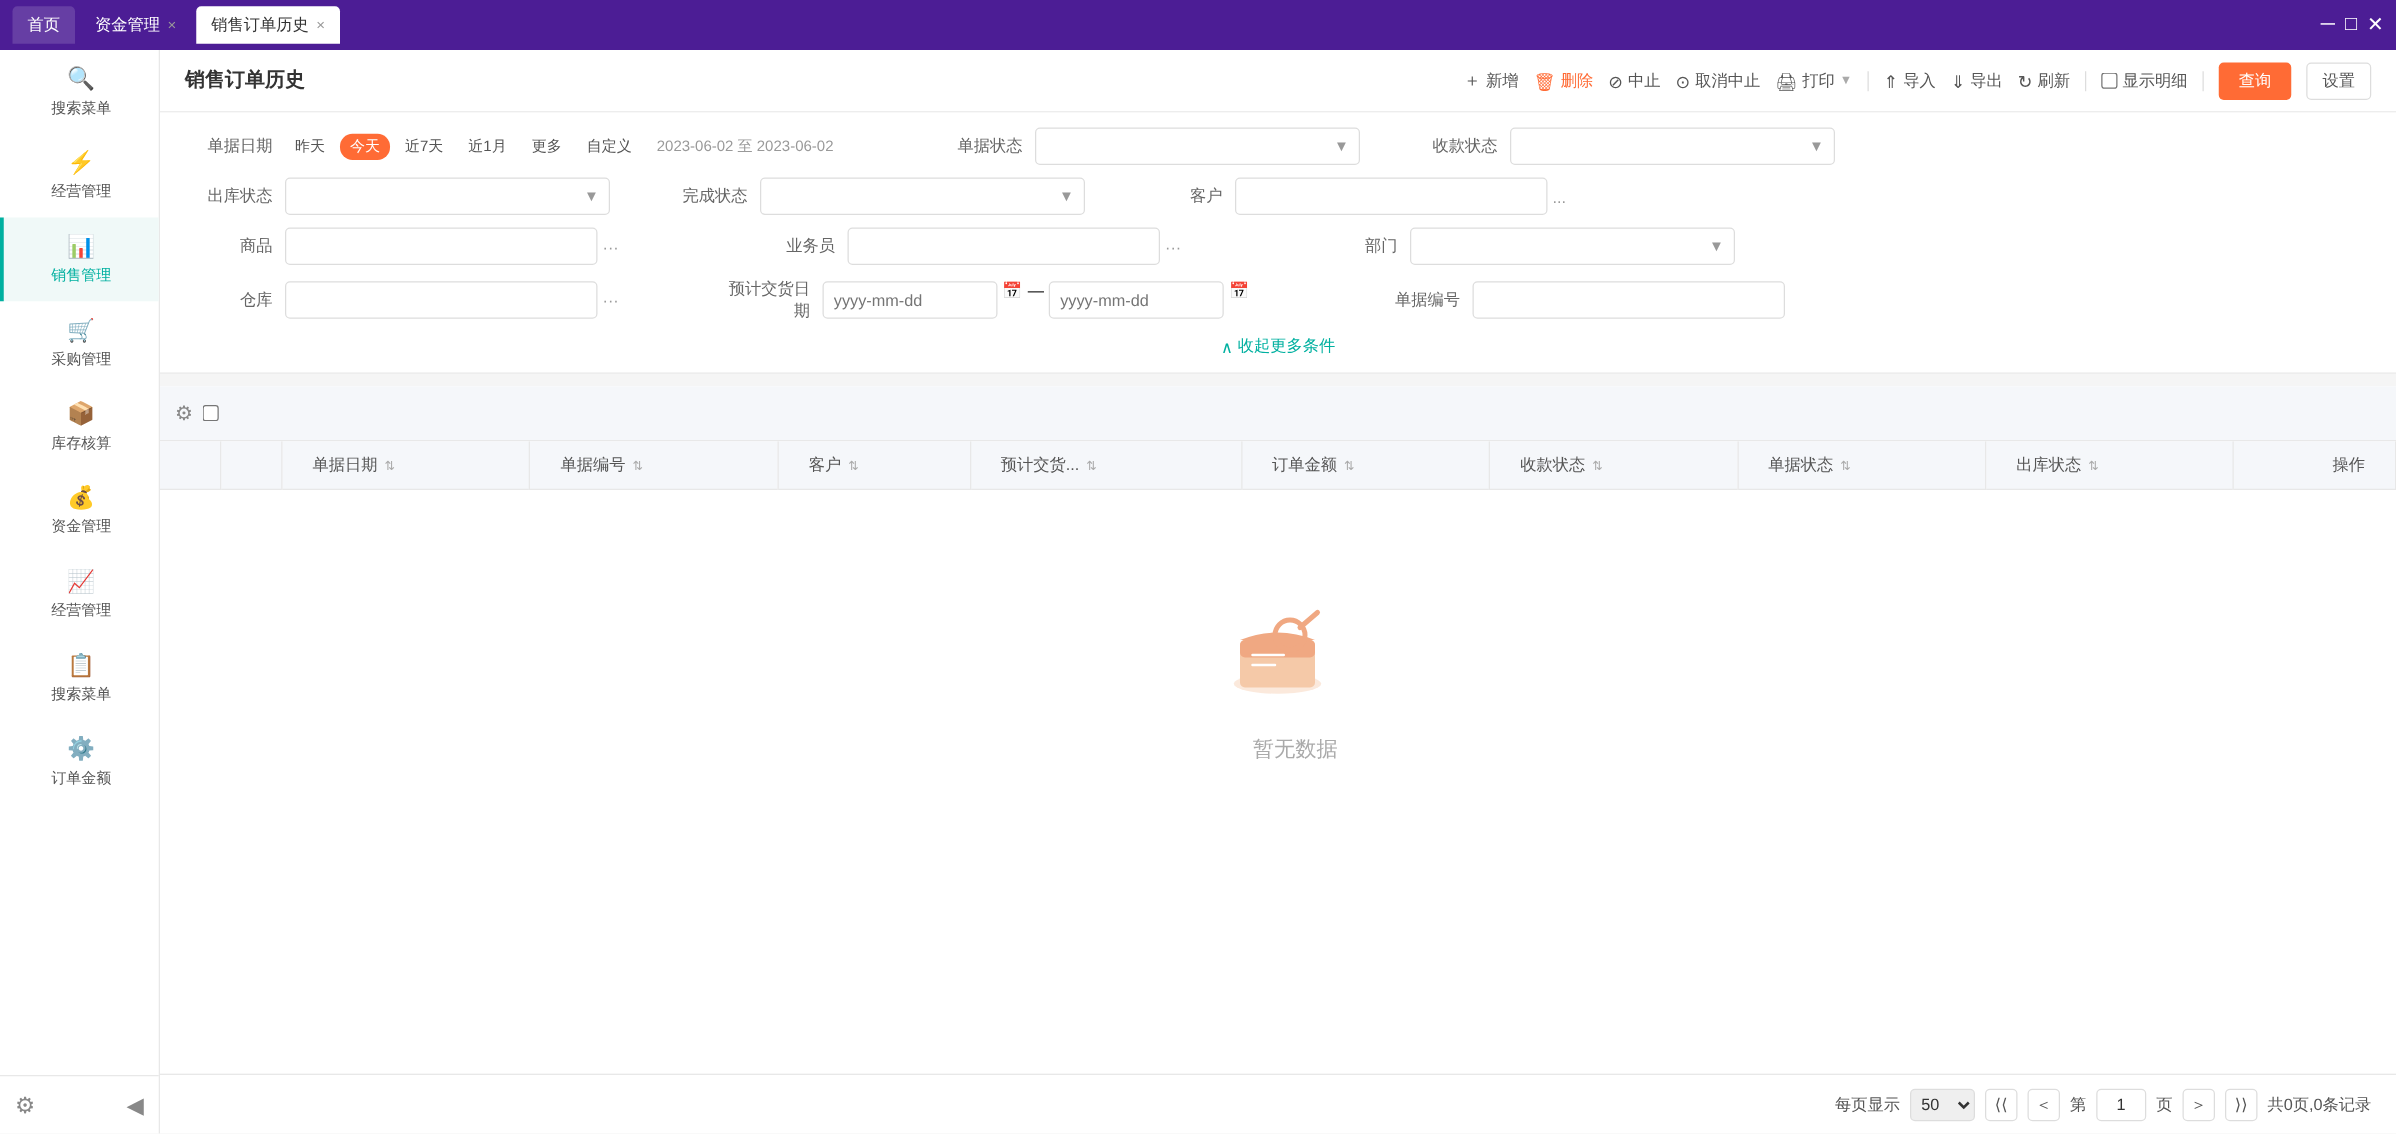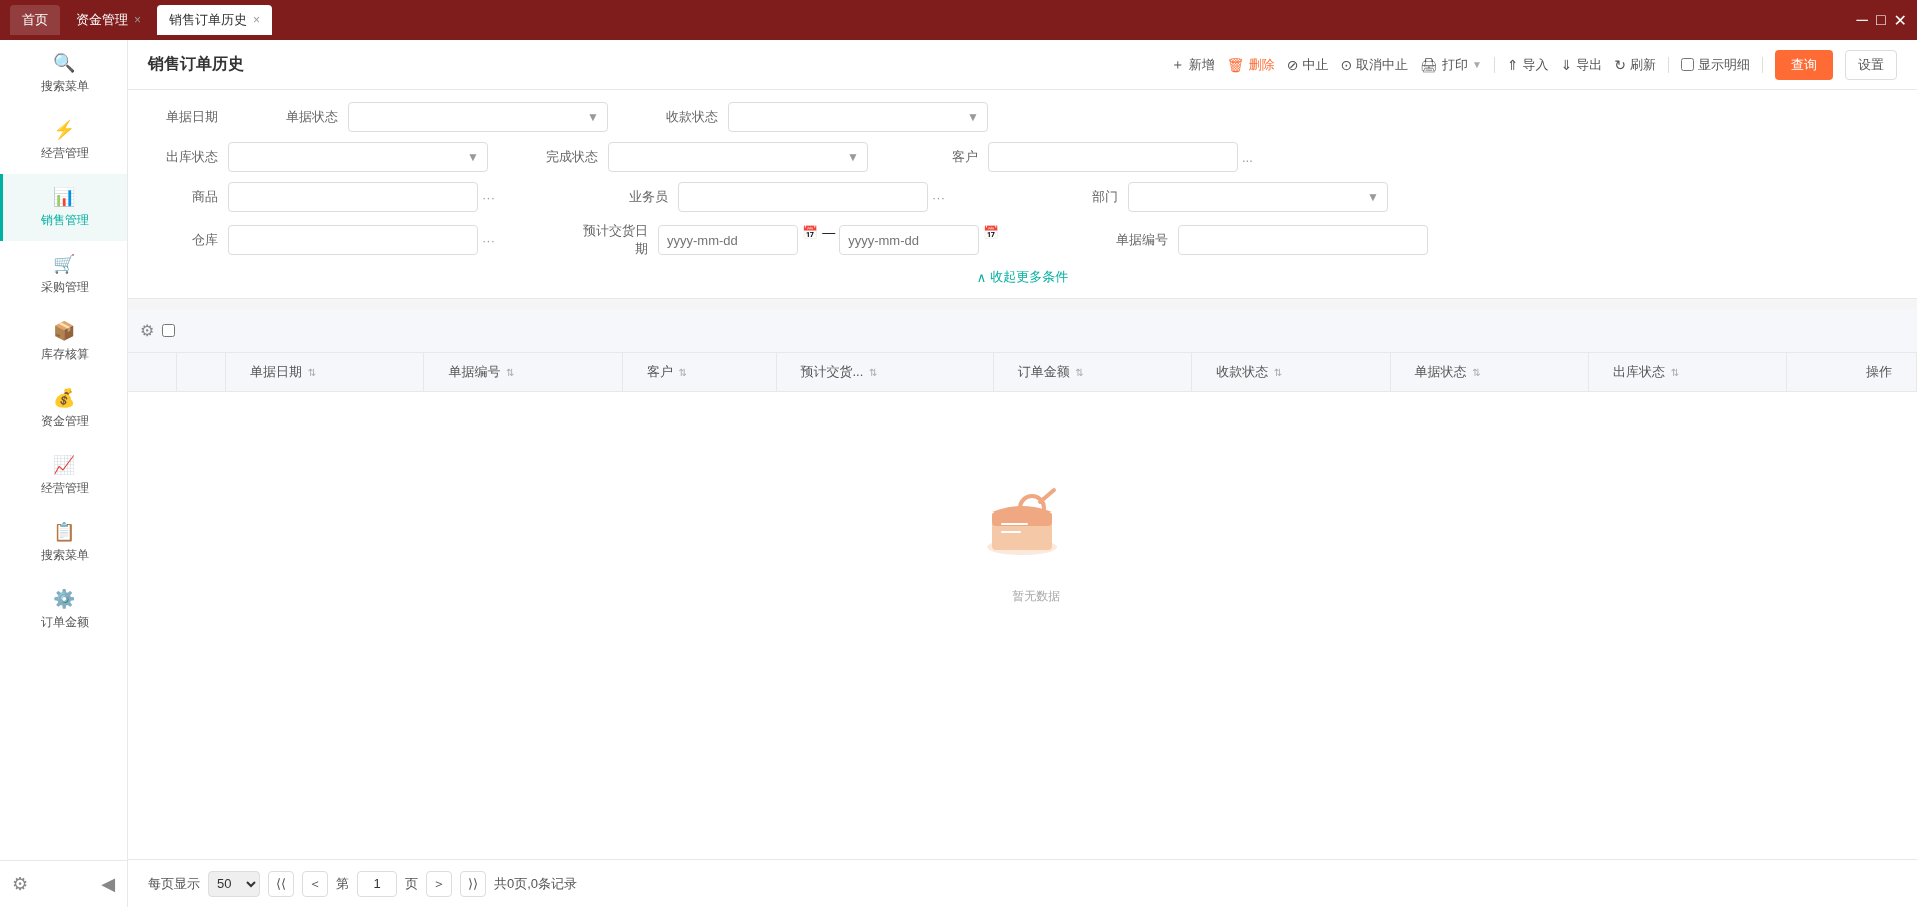--- a/index.html
+++ b/index.html
@@ -1,21 +1,21 @@
 <!DOCTYPE html>
 <html><head>
   <meta charset="utf-8">
   <style>
     * { box-sizing: border-box; margin: 0; padding: 0; font-family: 'Microsoft YaHei', '微软雅黑', sans-serif; font-size: 13px; }
     body { display: flex; flex-direction: column; height: 907px; width: 1917px; overflow: hidden; background: #f5f5f5; }
 
     
     .top-bar {
       height: 40px;
-      background: #7f1d1d;
+      background: #4c1d95;
       display: flex;
       align-items: center;
       padding: 0 10px;
       gap: 4px;
       flex-shrink: 0;
     }
     .top-bar .tab {
       height: 30px;
       padding: 0 12px;
       display: flex;
@@ -299,29 +299,30 @@
       align-items: center;
       justify-content: center;
       padding: 80px 0;
       color: #aaa;
     }
     .empty-icon {
       width: 100px;
       height: 100px;
       margin-bottom: 16px;
     }
-    .empty-text { font-size: 12px; color: #aaa; margin-left: 28px; }
+    .empty-text { font-size: 17px; color: #aaa; margin-left: 28px; }
 
     
     .pagination-bar {
       height: 48px;
       background: #fff;
       border-top: 1px solid #e8e8e8;
       display: flex;
       align-items: center;
+      justify-content: flex-end;
       padding: 0 20px;
       gap: 8px;
       flex-shrink: 0;
       color: #555;
     }
     .pagination-bar select {
       height: 26px;
       border: 1px solid #ddd;
       border-radius: 4px;
       padding: 0 4px;
@@ -463,20 +464,31 @@
         <div class="divider"></div>
         <button class="btn-query">查询</button>
         <button class="btn-settings">设置</button>
       </div>
     </div>
 
     <div class="filter-area">
 
       <div class="filter-row">
         <span class="filter-label">单据日期</span>
+        <div style="display:flex;align-items:center;gap:6px;flex:1;max-width:480px;">
+          <div class="date-tabs">
+            <span class="date-tab">昨天</span>
+            <span class="date-tab active">今天</span>
+            <span class="date-tab">近7天</span>
+            <span class="date-tab">近1月</span>
+            <span class="date-tab">更多</span>
+            <span class="date-tab">自定义</span>
+          </div>
+          <span class="date-range">2023-06-02 至 2023-06-02</span>
+        </div>
         <span class="filter-label" style="margin-left:40px;">单据状态</span>
         <div class="select-control" style="max-width:260px;">
           <span></span>
           <span class="arrow">▼</span>
         </div>
         <span class="filter-label" style="margin-left:40px;">收款状态</span>
         <div class="select-control" style="max-width:260px;">
           <span></span>
           <span class="arrow">▼</span>
         </div>

